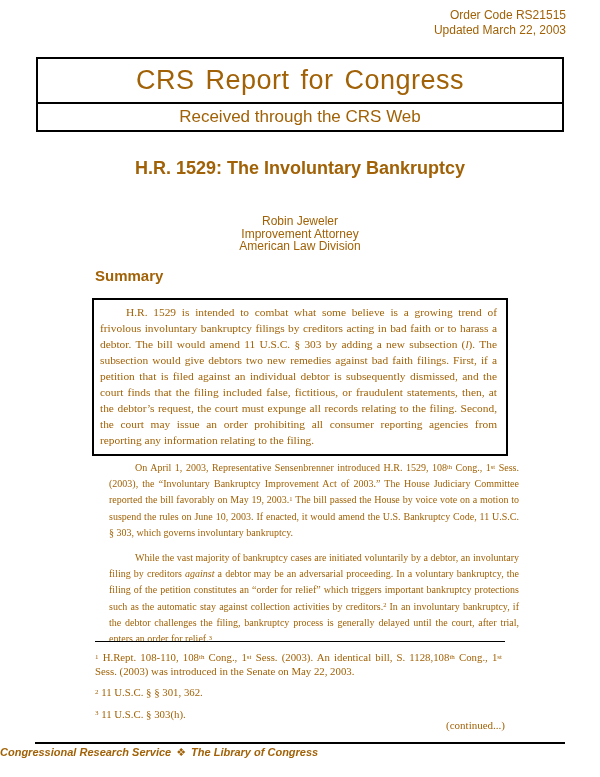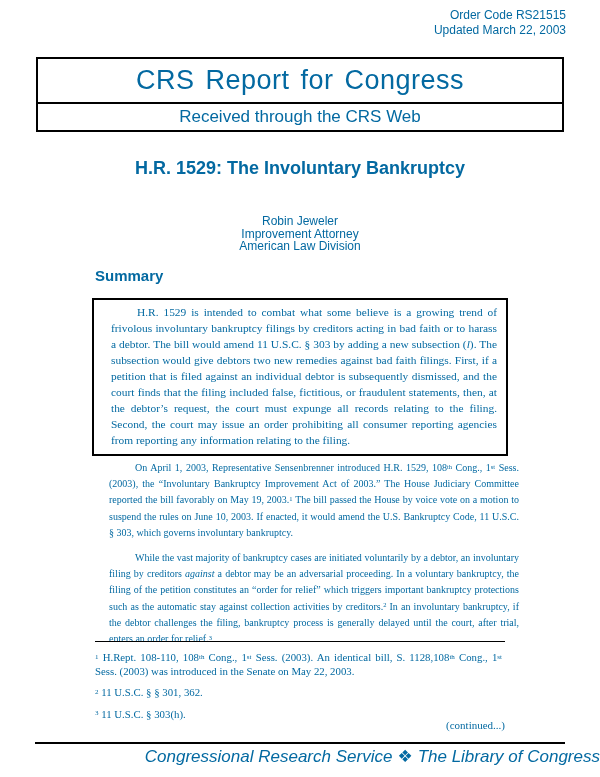--- a/index.html
+++ b/index.html
@@ -1,18 +1,18 @@
 <!DOCTYPE html>
 <html><head>
 <meta charset="utf-8">
 <style>
   html,body { margin:0; padding:0; background:#ffffff; }
   .page {
     position:relative; width:600px; height:777px;
-    background:#ffffff; color:#0369a1; overflow:hidden;
+    background:#ffffff; color:#a16207; overflow:hidden;
     font-family:"Liberation Serif","DejaVu Serif",serif;
   }
   .sans { font-family:"Liberation Sans","DejaVu Sans",sans-serif; }
 
   .order-block {
     position:absolute; top:8px; right:34px; text-align:right;
     font-size:12px; line-height:14.5px;
   }
 
   .masthead {
@@ -35,21 +35,21 @@
     text-align:center; font-size:12px; line-height:12.6px;
   }
 
   .summary-heading {
     position:absolute; top:267px; left:95px; margin:0;
     font-size:15px; font-weight:bold;
   }
   .summary-box {
     position:absolute; top:298px; left:92px; width:416px;
     box-sizing:border-box; border:2px solid #000;
-    padding:4px 9px 6px 17px;
+    padding:4px 9px 6px 6px;
   }
   .summary-box p, .body-para p { margin:0; }
   .justified {
     text-align:justify; font-size:11.4px; line-height:16px;
     text-indent:26px; margin:0;
   }
   .body-para {
     position:absolute; left:95px; width:410px;
     text-align:justify; font-size:10px; line-height:16.2px;
     text-indent:26px; margin:14px;
@@ -73,22 +73,22 @@
   .continued {
     position:absolute; top:719px; right:95px;
     font-size:11px;
   }
 
   .footer-rule {
     position:absolute; top:742px; left:35px; right:35px;
     border-top:2px solid #000;
   }
   .page-footer {
-    position:absolute; top:746px; left:0; right:0; text-align:right;
-    font-weight:normal; font-style:italic; font-size:17px;
+    position:absolute; top:746px; left:0; right:0; text-align:left;
+    font-weight:bold; font-style:italic; font-size:11px;
   }
   .page-footer .diamond { margin:0 5px; font-style:normal; }
 </style>
 </head>
 <body>
 
 <div class="page">
 
   <div class="order-block sans">
     <div>Order Code RS21515</div>

